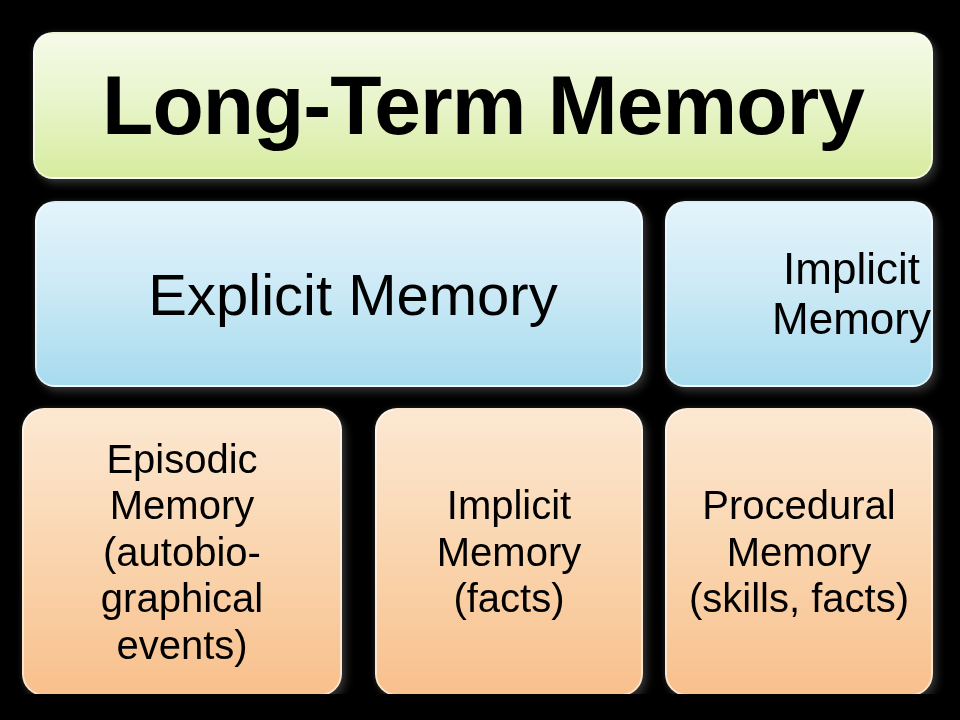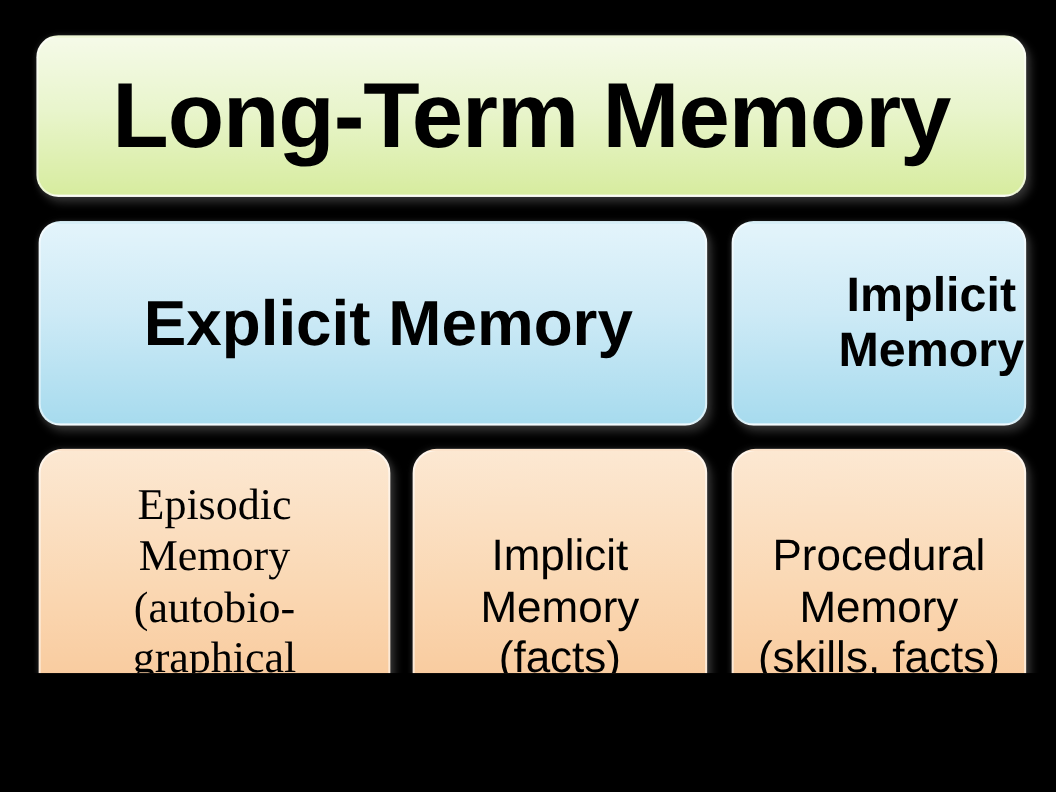--- a/index.html
+++ b/index.html
@@ -3,21 +3,21 @@
 <meta charset="utf-8">
 <style>
   html, body {
     margin: 0;
     padding: 0;
     background: #000000;
   }
   .slide {
     position: relative;
     width: 960px;
-    height: 612px;
+    height: 694px;
     background: #000000;
     overflow: hidden;
     font-family: "Liberation Sans", sans-serif;
     color: #000000;
   }
   .box {
     position: absolute;
     box-sizing: border-box;
     display: flex;
     align-items: center;
@@ -35,21 +35,21 @@
   .box-title {
     left: 33px; top: 32px; width: 900px; height: 147px;
     background: linear-gradient(to bottom, #f5fae8 0%, #e9f5cd 45%, #d7ec9f 100%);
     font-size: 84px;
     font-weight: bold;
     letter-spacing: -1px;
   }
   
   .box-blue {
     background: linear-gradient(to bottom, #e3f4fb 0%, #cdeaf6 45%, #a7dbee 100%);
-    font-weight: bold;
+    font-weight: normal;
     padding-left: 28px;
   }
   .box-explicit {
     left: 35px; top: 201px; width: 608px; height: 186px;
     font-size: 58px;
   }
   .box-implicit {
     left: 665px; top: 201px; width: 268px; height: 186px;
     font-size: 44px;
     line-height: 1.14;
@@ -57,21 +57,21 @@
   }
   
   .box-orange {
     top: 408px; height: 288px;
     background: linear-gradient(to bottom, #fce8d2 0%, #fad7b2 45%, #f8c08c 100%);
     font-size: 40px;
     font-weight: normal;
     line-height: 1.16;
     border-radius: 22px;
   }
-  .box-episodic   { left: 35px;  width: 320px; font-family: Liberation Serif, serif; }
+  .box-episodic   { left: 22px;  width: 320px; }
   .box-semantic   { left: 375px; width: 268px; }
   .box-procedural { left: 665px; width: 268px; }
 </style>
 </head>
 <body>
 
 <div class="slide">
 
   <div class="box box-title">
     <span class="label">Long-Term Memory</span>

